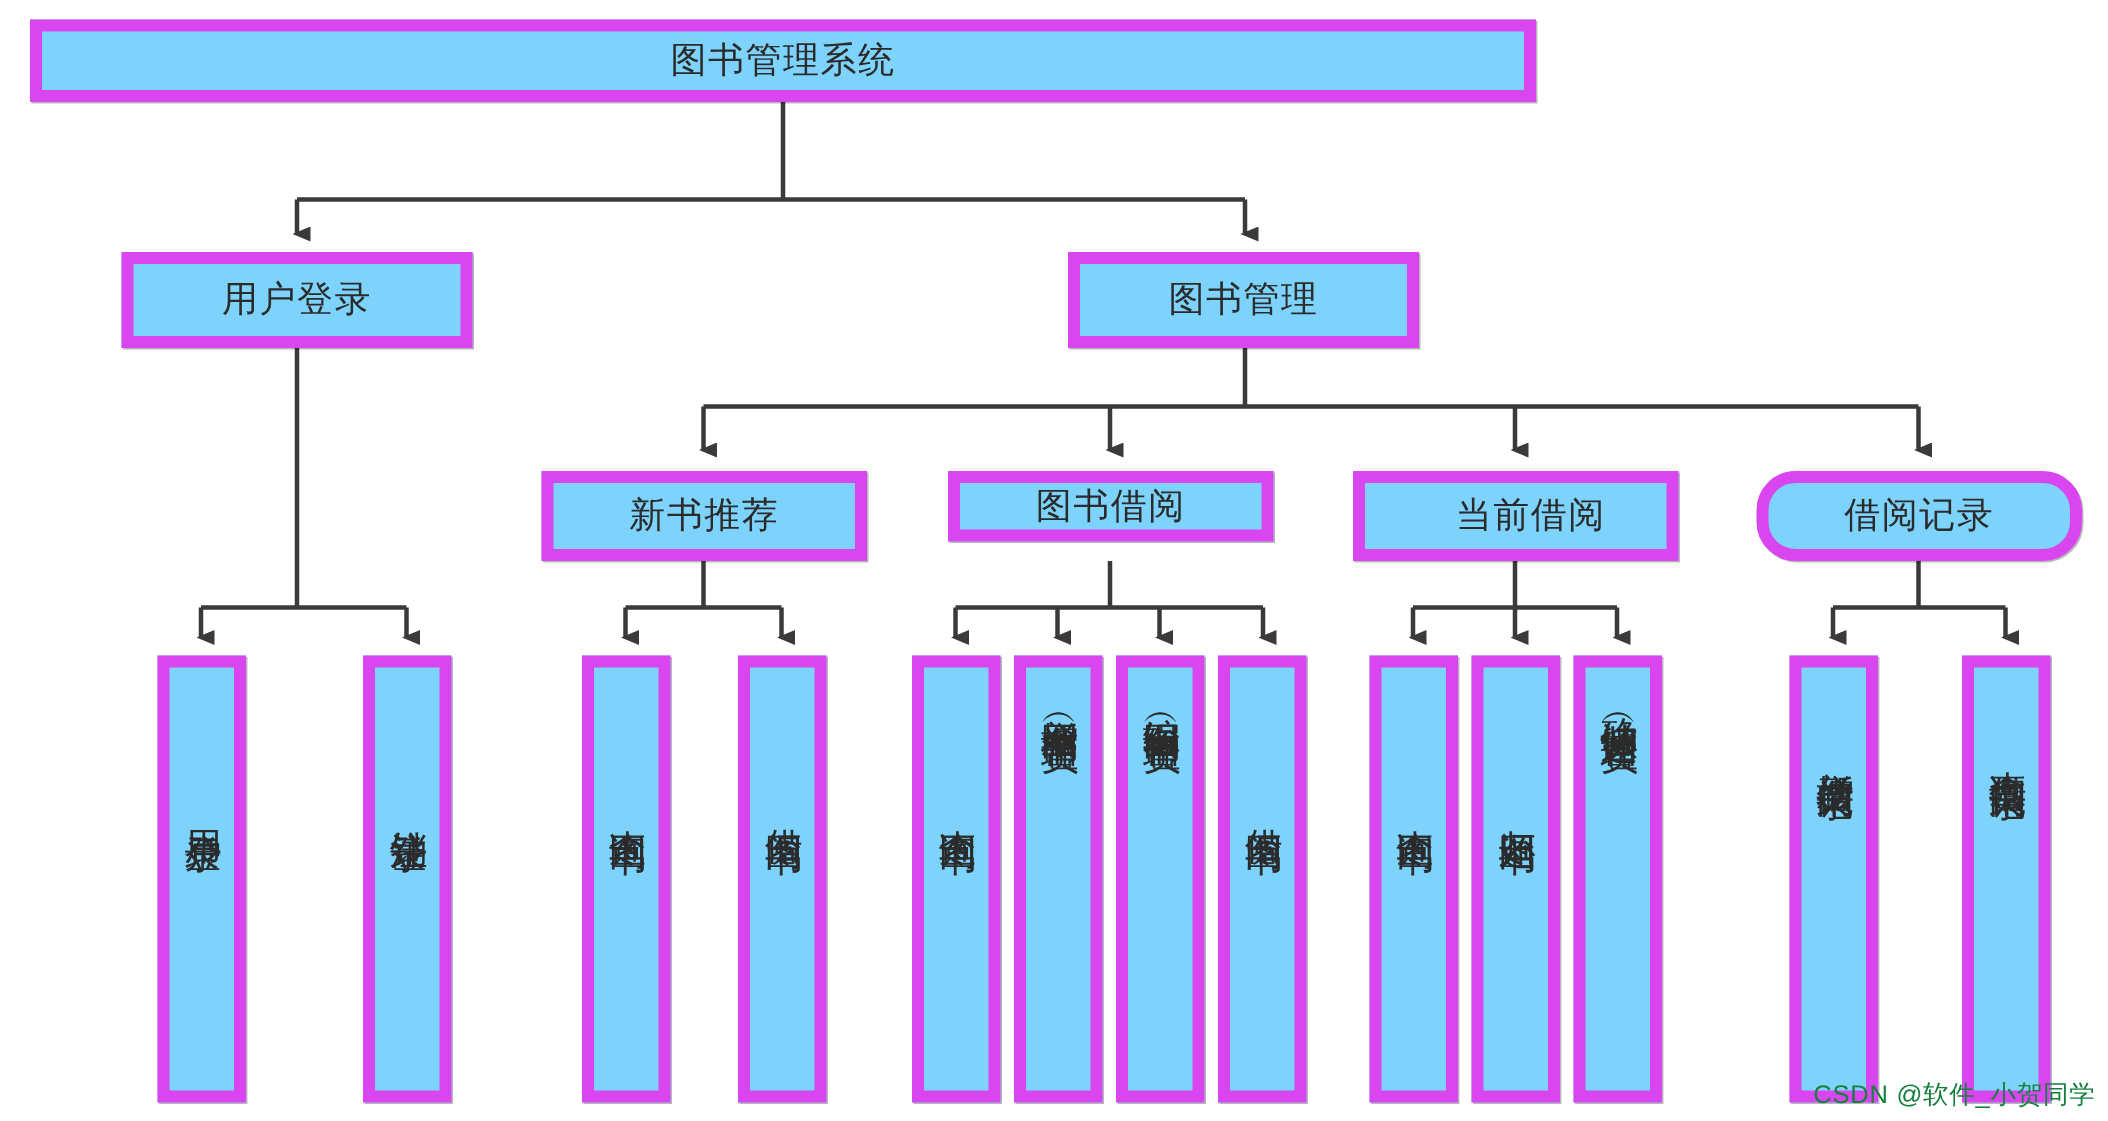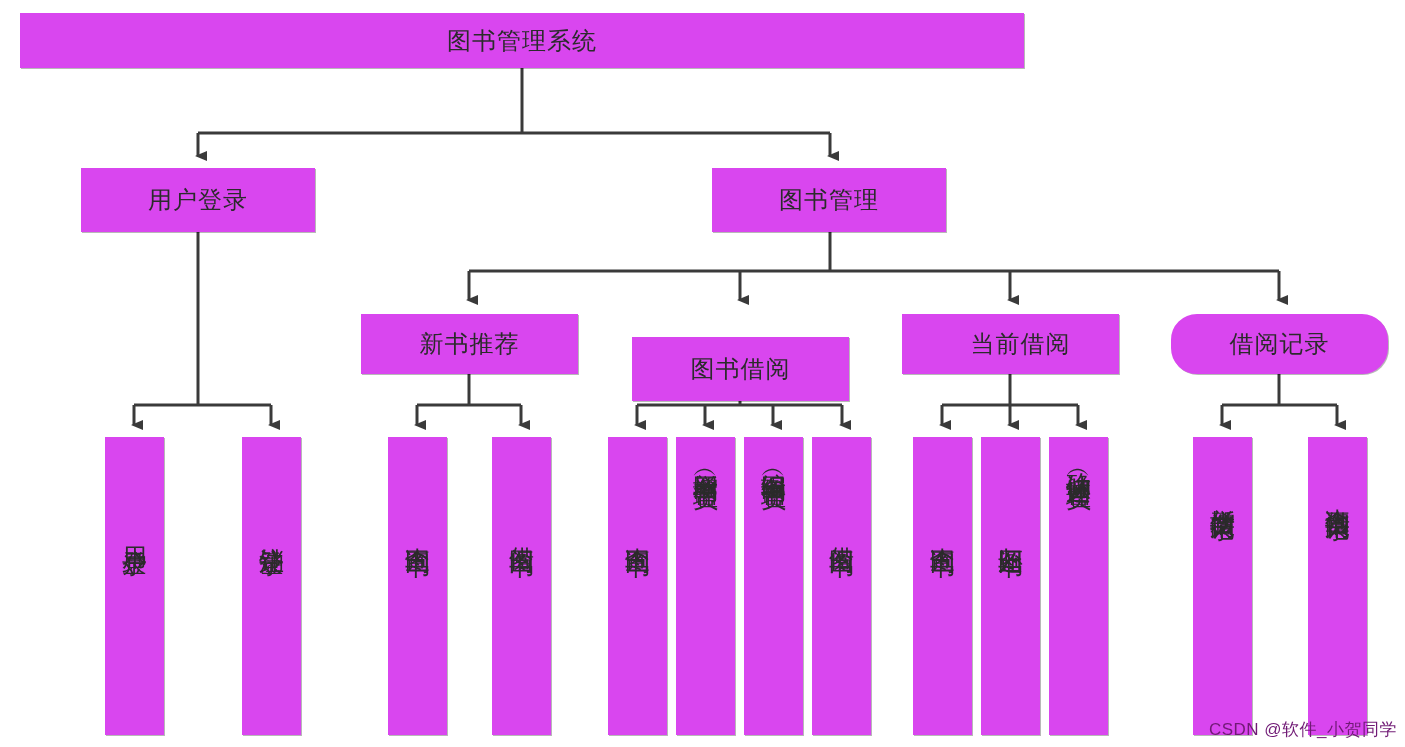--- a/index.html
+++ b/index.html
@@ -8,22 +8,22 @@
     background:#ffffff;
     font-family:"Liberation Sans","DejaVu Sans",sans-serif;
     overflow:hidden;
   }
   #canvas{position:relative;width:1405px;height:747px;}
   svg#wires{position:absolute;left:0;top:0;width:1405px;height:747px;}
 
   .node{
     position:absolute;
     box-sizing:border-box;
-    background:#d946ef;
-    border:2px solid #d946ef;
+    background:#7dd3fc;
+    border:8px solid #d946ef;
     box-shadow:1px 1px 0 rgba(0,0,0,.28);
     display:flex;
     align-items:center;
     justify-content:center;
   }
   .node .label{
     color:#2b2b2b;
     letter-spacing:1px;
     white-space:nowrap;
   }
@@ -43,21 +43,21 @@
     letter-spacing:2px;
     white-space:normal;
     max-height:690px;
   }
   .leaf.tall .label{padding-top:0;}
   .leaf.short .label{margin-top:74px;}
   .watermark{
     position:absolute;
     right:8px;bottom:6px;
     font-size:17px;
-    color:#701a75;
+    color:#15803d;
     white-space:nowrap;
     letter-spacing:.5px;
   }
 </style>
 </head>
 <body>
 
 <div id="canvas">
 
   <svg id="wires" viewBox="0 0 1405 747">
@@ -119,21 +119,21 @@
   </div>
 
   <div class="node h-node" style="left:361px;top:314px;width:217px;height:60px;">
     <span class="label">新书推荐</span>
   </div>
 
   <div class="node h-node" style="left:712px;top:168px;width:234px;height:64px;">
     <span class="label">图书管理</span>
   </div>
 
-  <div class="node h-node" style="left:632px;top:314px;width:217px;height:64px;margin-top:23px;">
+  <div class="node h-node" style="left:632px;top:314px;width:217px;height:47px;">
     <span class="label">图书借阅</span>
   </div>
 
   <div class="node h-node" style="left:902px;top:314px;width:217px;height:60px;padding-left:20px;">
     <span class="label">当前借阅</span>
   </div>
 
   <div class="node h-node" style="left:1171px;top:314px;width:217px;height:60px;border-radius:26px;">
     <span class="label">借阅记录</span>
   </div>

